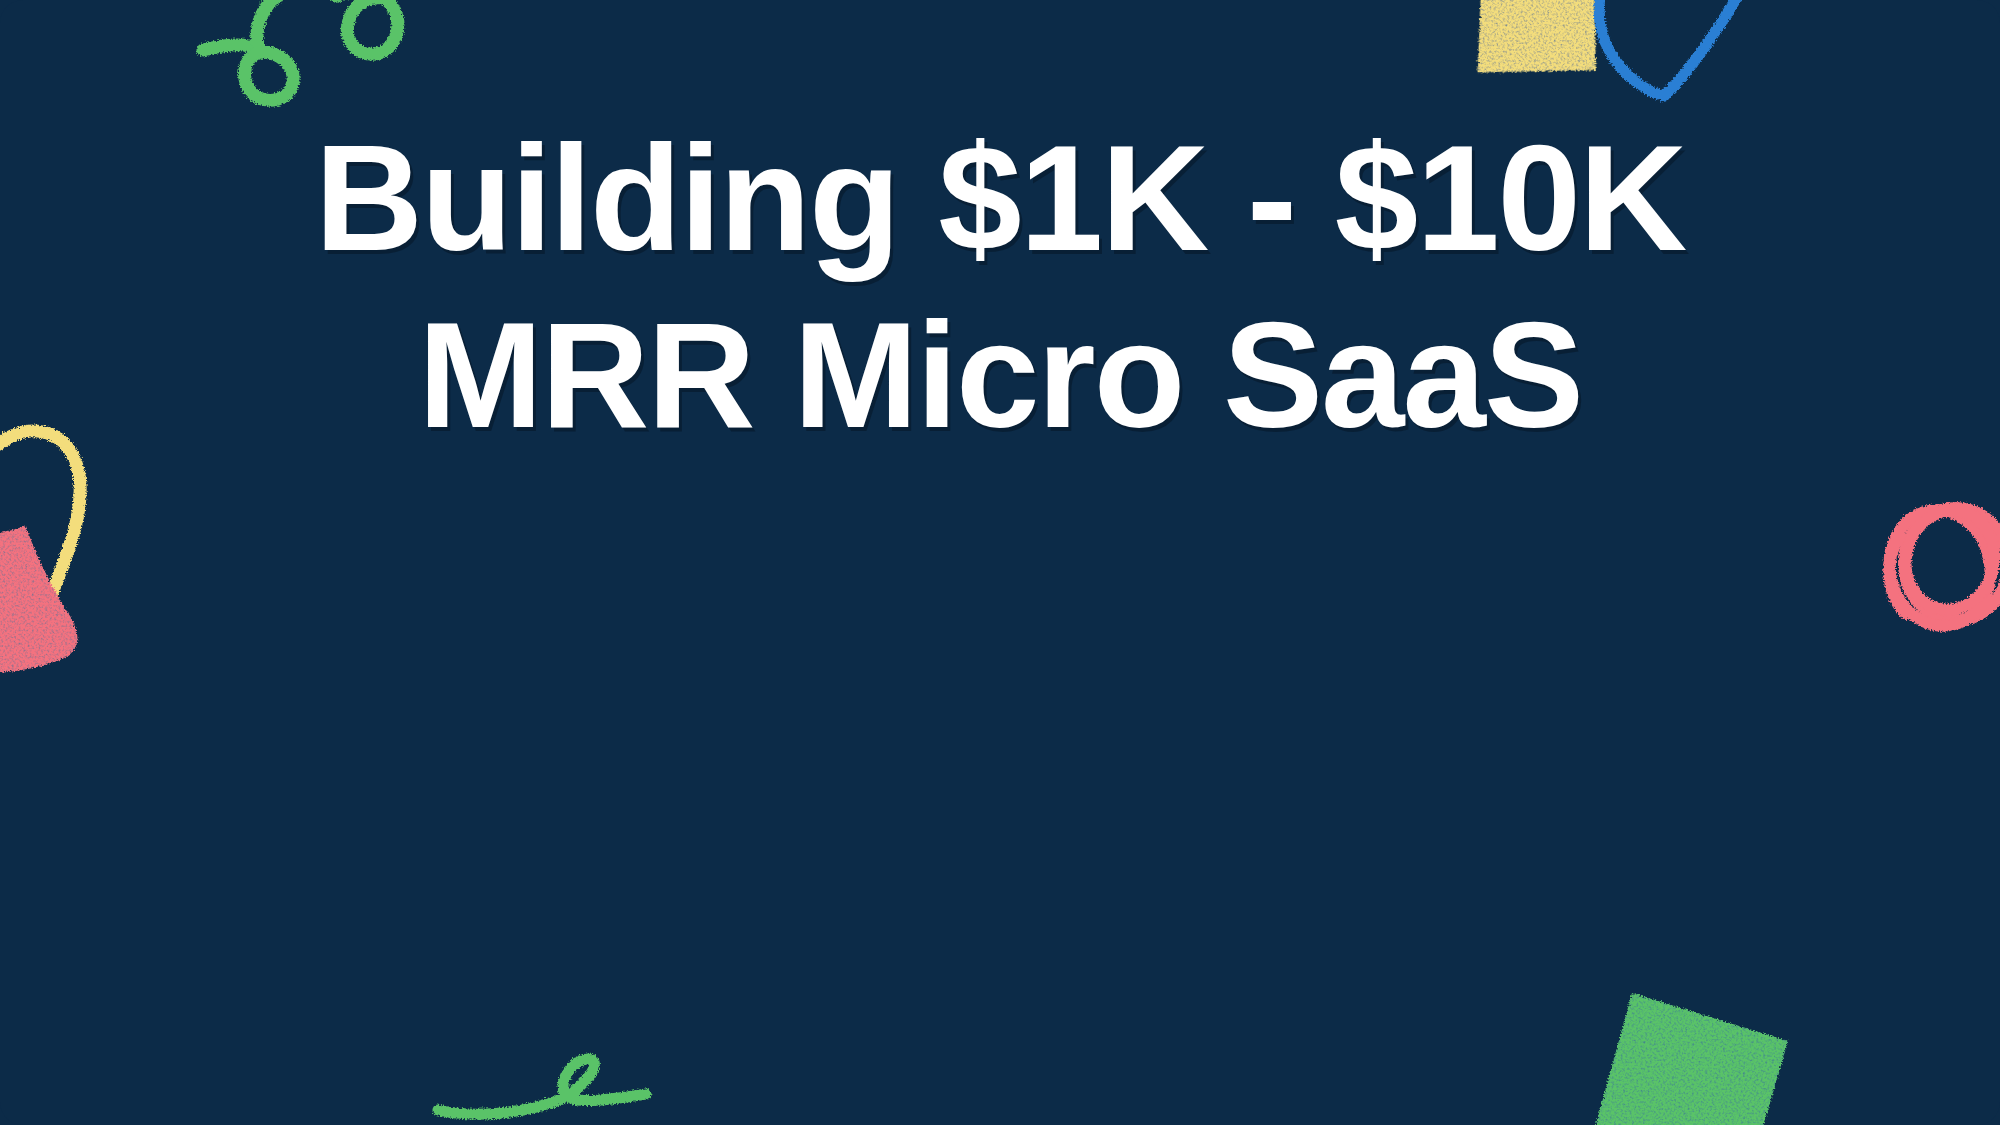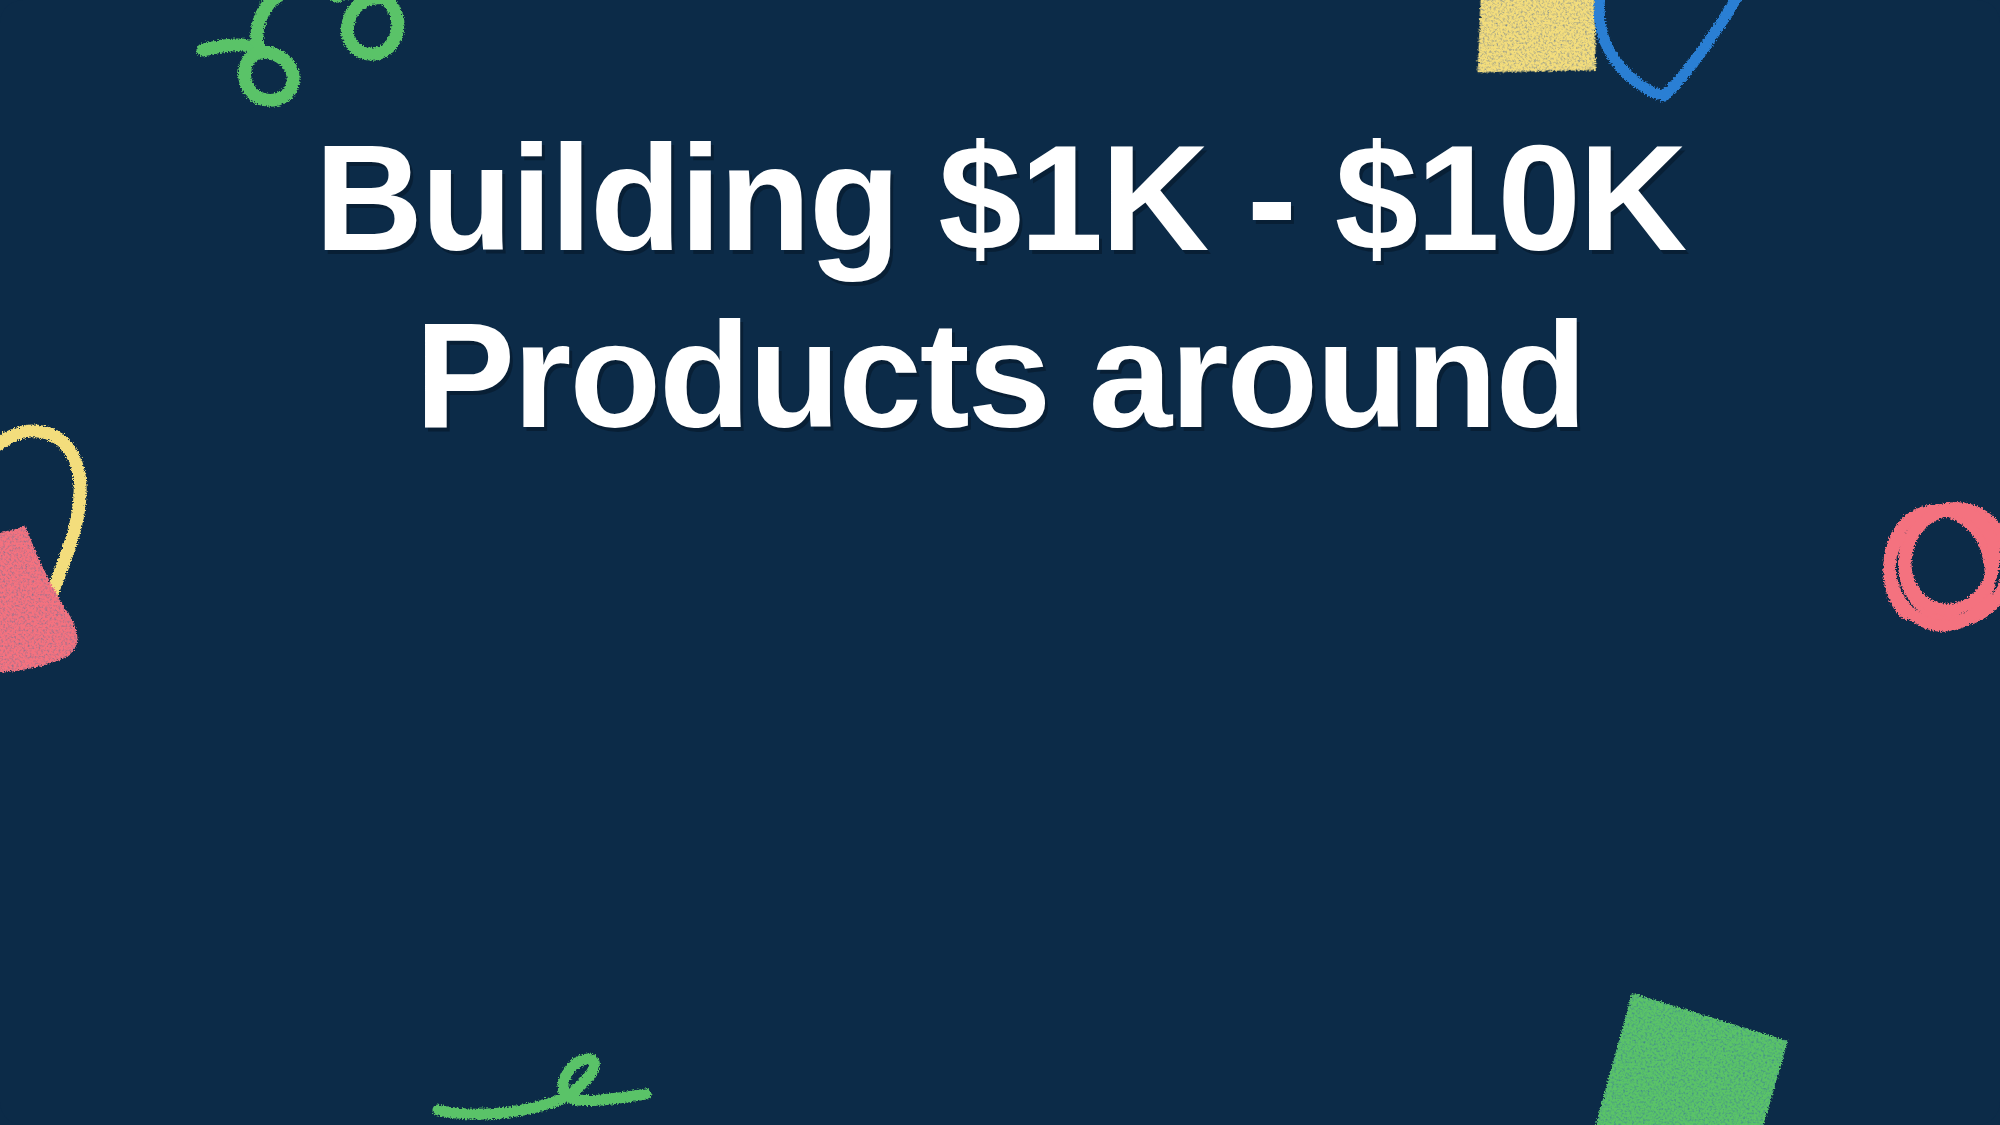--- a/index.html
+++ b/index.html
@@ -159,16 +159,16 @@
   <div class="deco" style="left:1590px; top:975px; width:230px; height:220px;">
     <svg viewBox="0 0 230 220" width="230" height="220">
       <g filter="url(#speckle)">
         <path class="rough" fill="#5ac368" d="M42 18 L198 66 L156 210 L2 164 Z"></path>
       </g>
     </svg>
   </div>
 
   <div id="title-block">
     <div class="title-line" style="color: rgb(255, 255, 255);">Building $1K - $10K</div>
-    <div class="title-line" style="color: rgb(255, 255, 255);">Products around</div>
+    <div class="title-line" style="color: rgb(255, 255, 255);">MRR Micro SaaS</div>
   </div>
 
 </div>
 
 </body></html>

